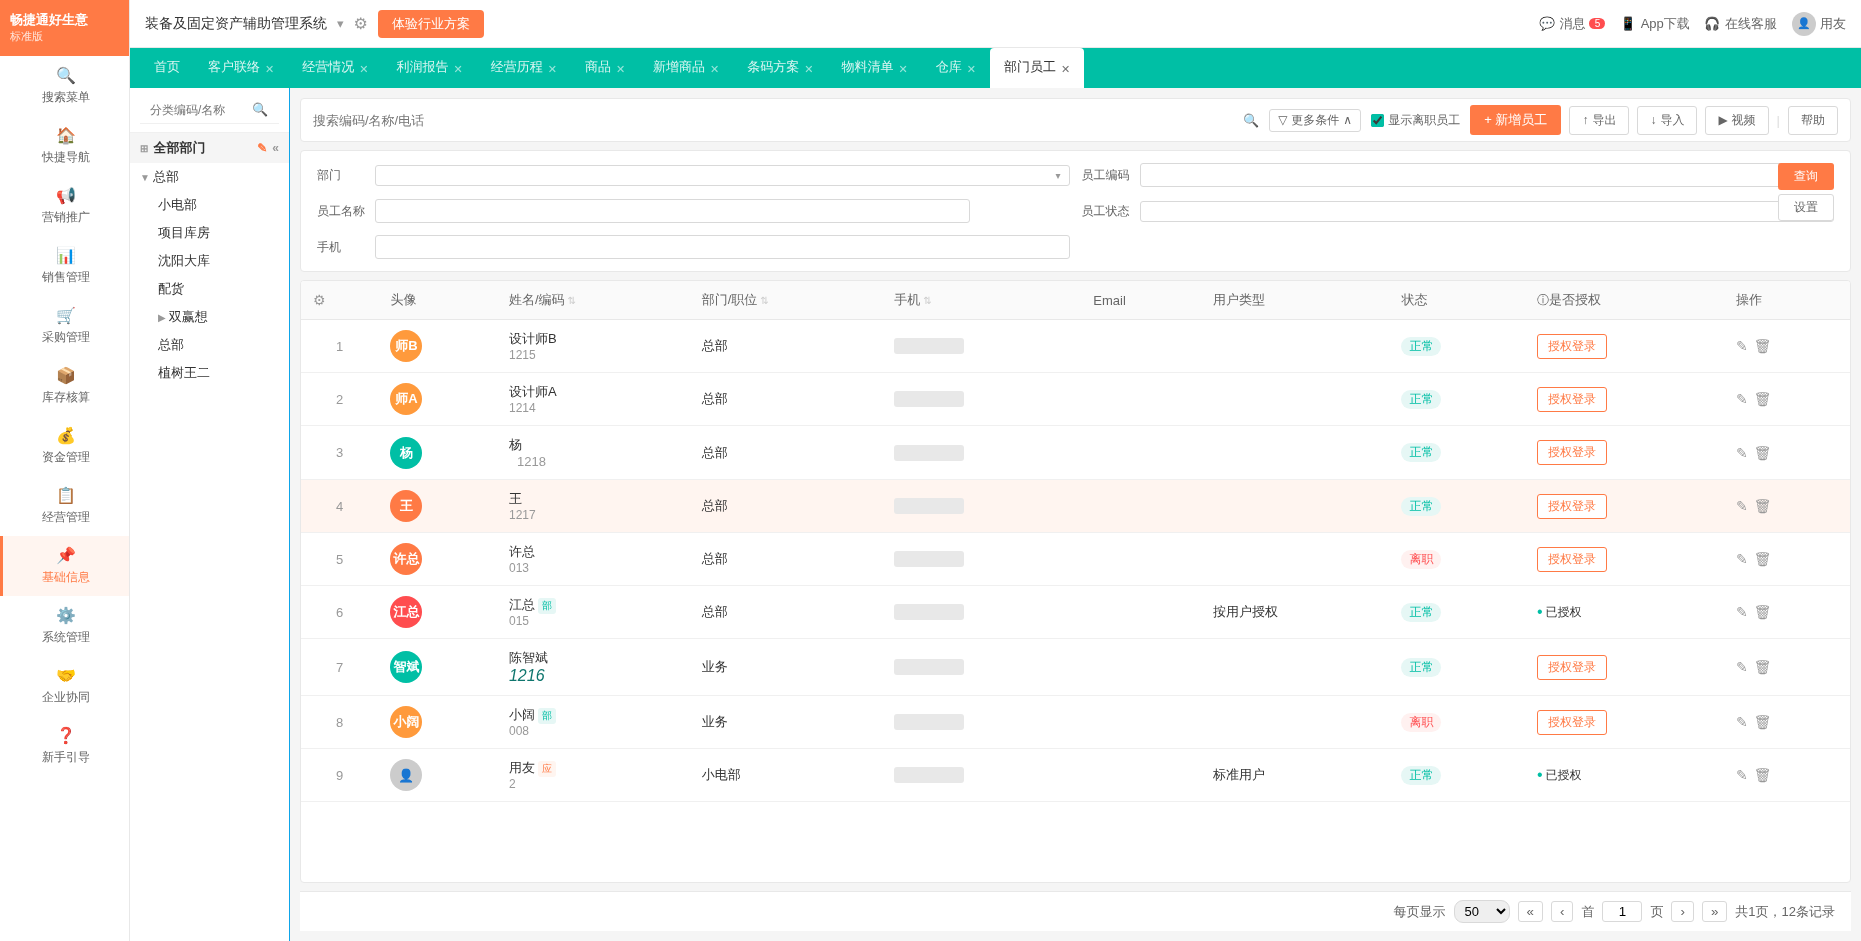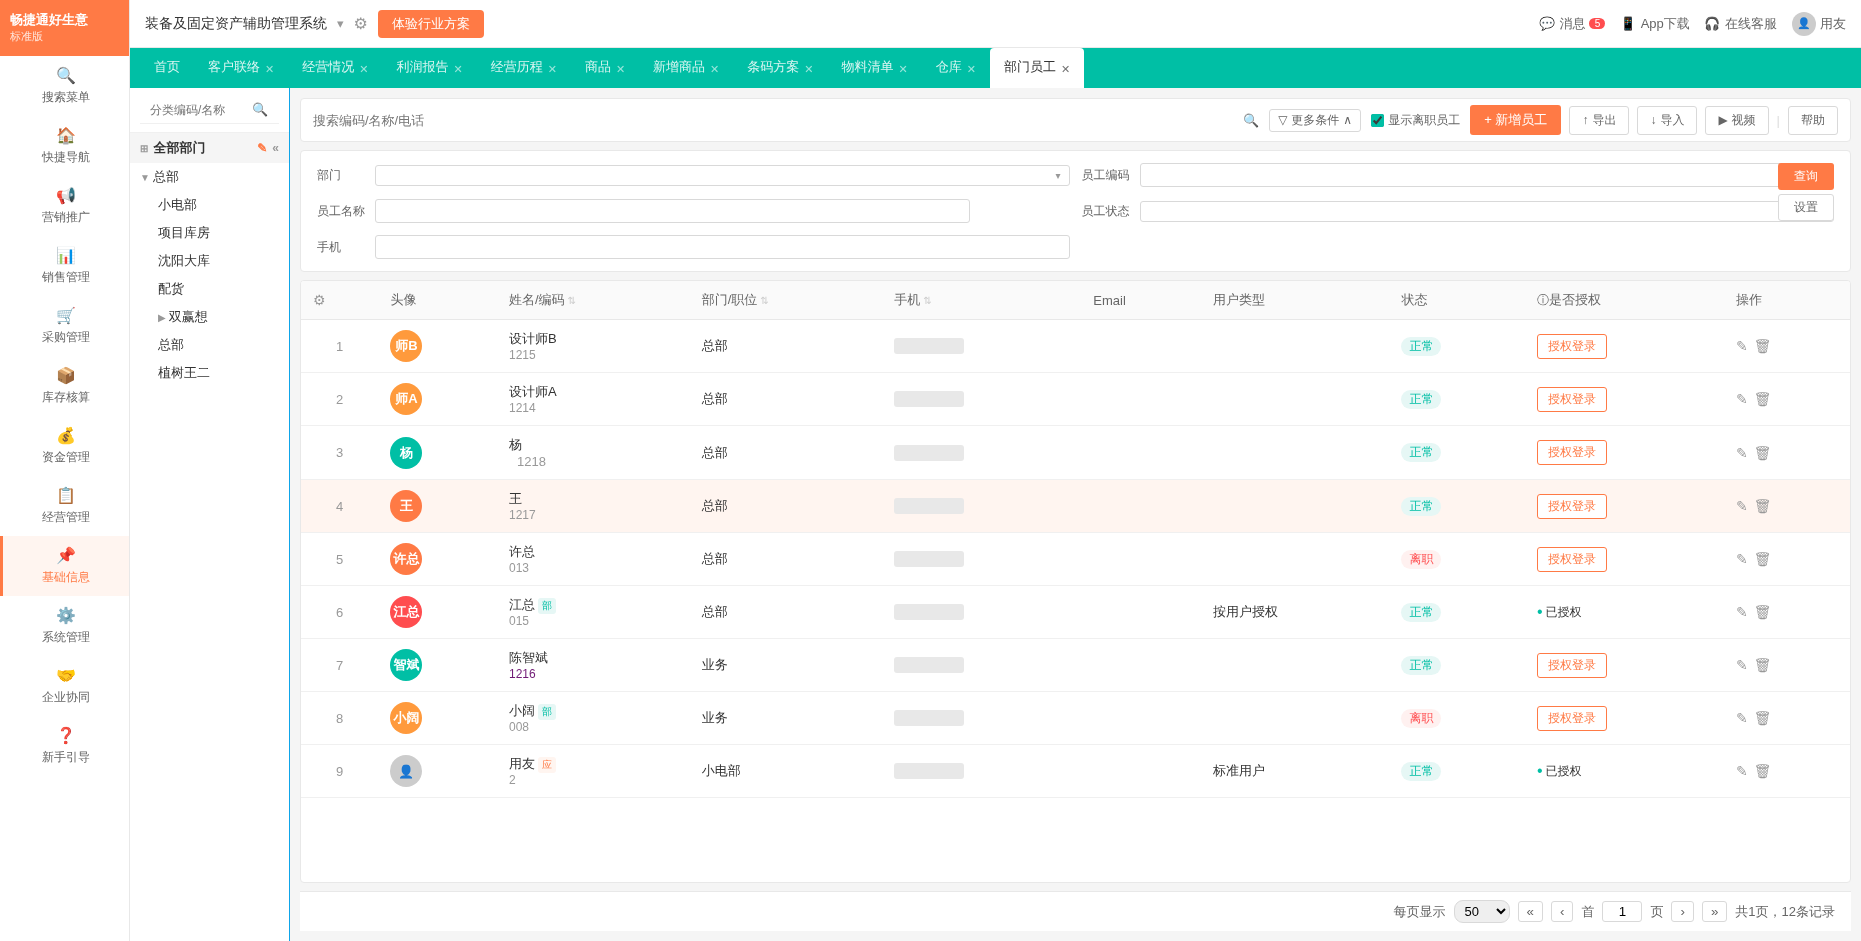--- a/index.html
+++ b/index.html
@@ -533,21 +533,21 @@
       </div>
     </td>
   </tr>
                 <tr>
     <td style="text-align:center;color:#999;">7</td>
     <td>
       <div class="avatar" style="background:#00bfa5;">智斌</div>
     </td>
     <td>
       <div style="font-size:13px;">陈智斌</div>
-      <div style="font-size:12px;color:#701a75;">1216</div>
+      <div style="font-size:16px;color:#0f766e;font-style:italic;">1216</div>
     </td>
     <td>业务</td>
     <td><span class="phone-mask"></span></td>
     <td></td>
     <td></td>
     <td>
       <span class="status-badge status-normal">正常</span>
     </td>
     <td><button class="btn-auth">授权登录</button></td>
     <td>

